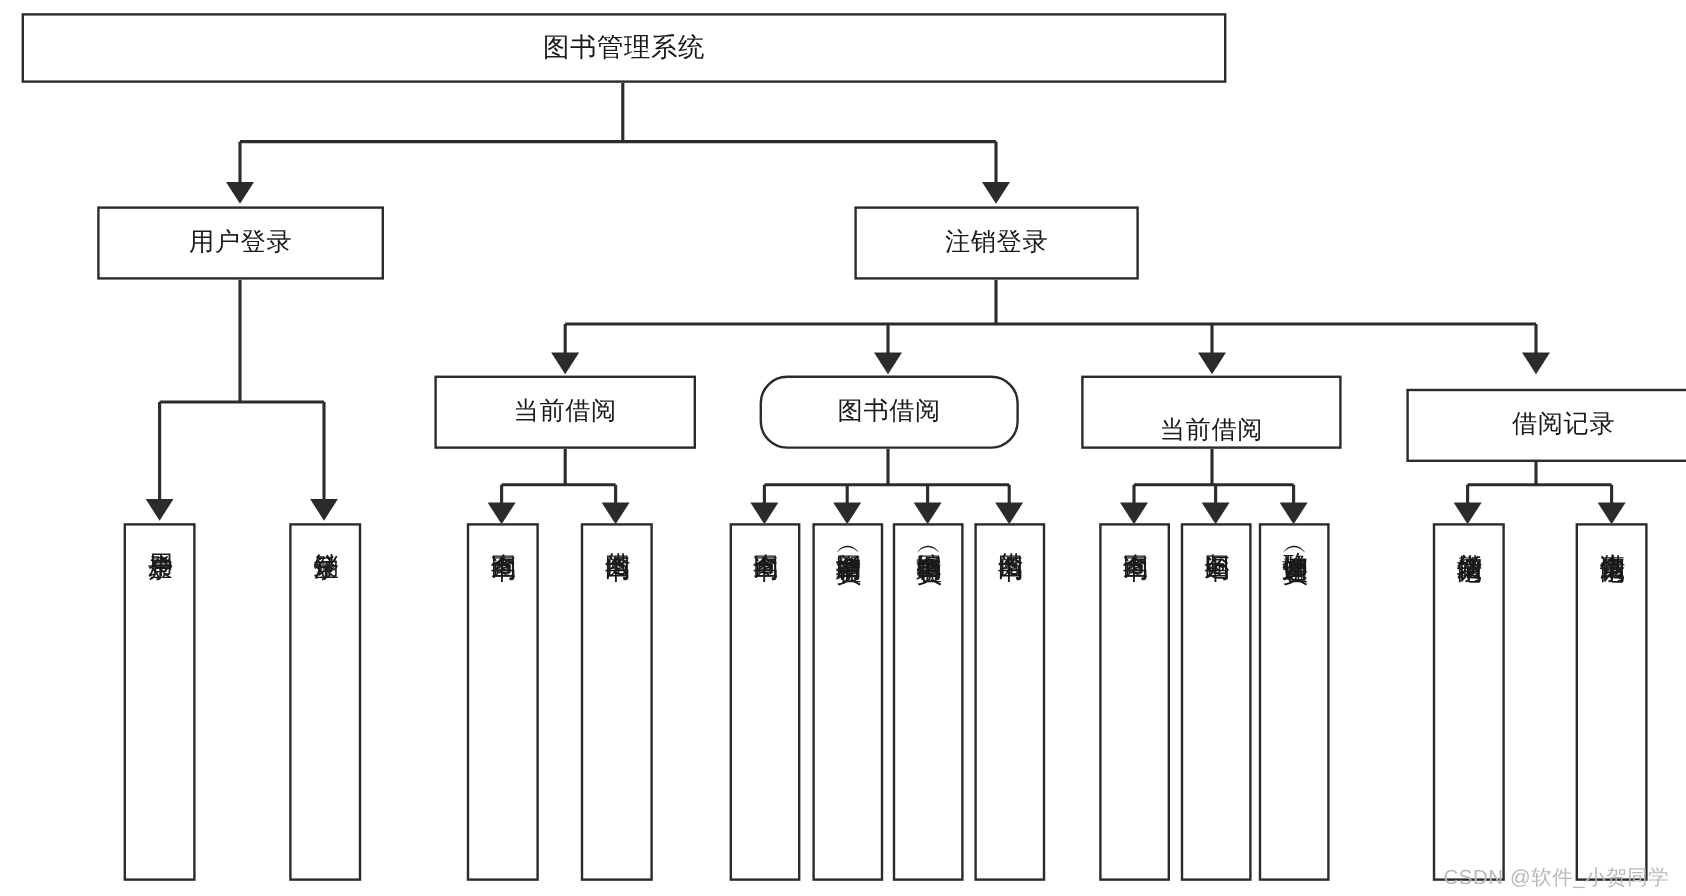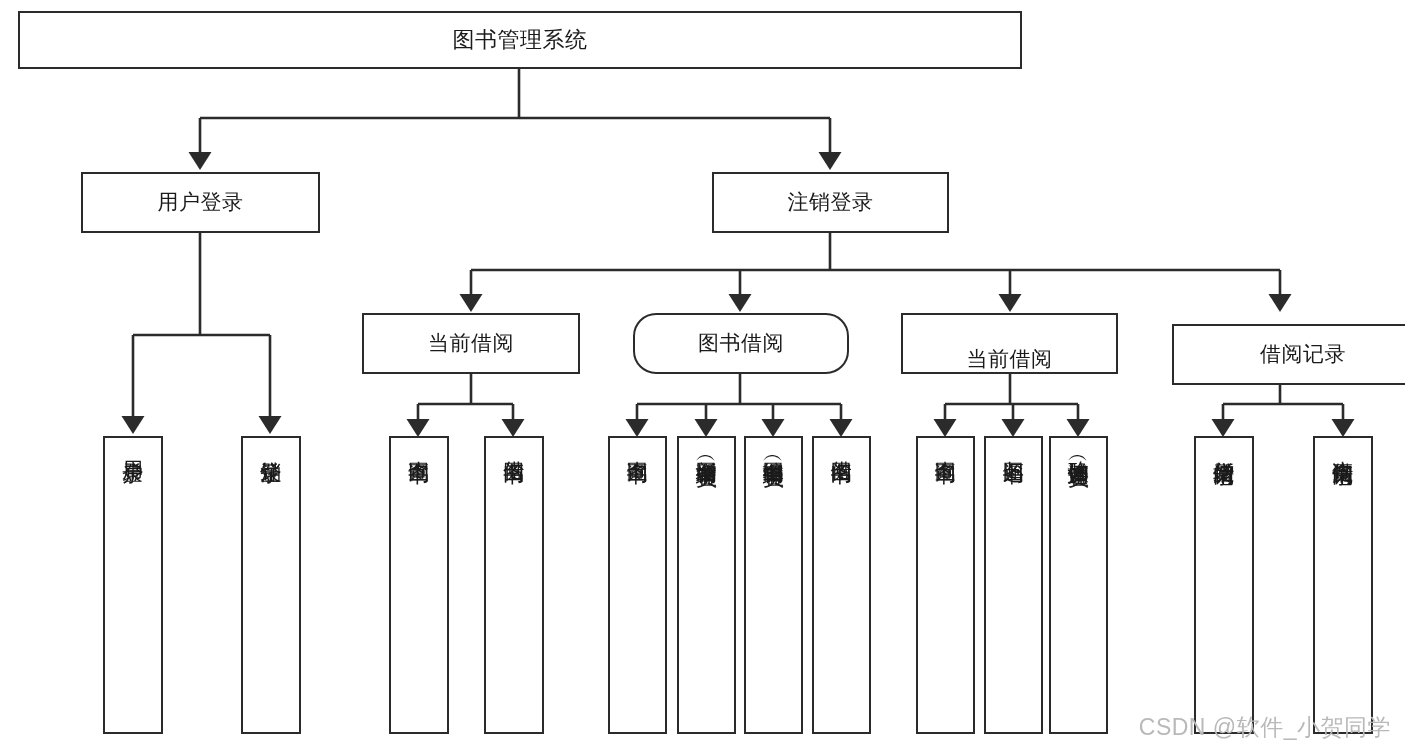--- a/index.html
+++ b/index.html
@@ -55,21 +55,21 @@
   .node.leaf {
     align-items: flex-start;
     justify-content: center;
     padding-top: 6px;
   }
   .node.root .node-label { font-size: 22px; }
   .watermark {
     position: absolute;
     right: 14px;
     bottom: 4px;
-    font-size: 23px;
+    font-size: 17px;
     color: #b9b9b9;
     white-space: nowrap;
     letter-spacing: 0.5px;
   }
 </style>
 </head>
 <body>
 
 <div id="diagram-root">
 

